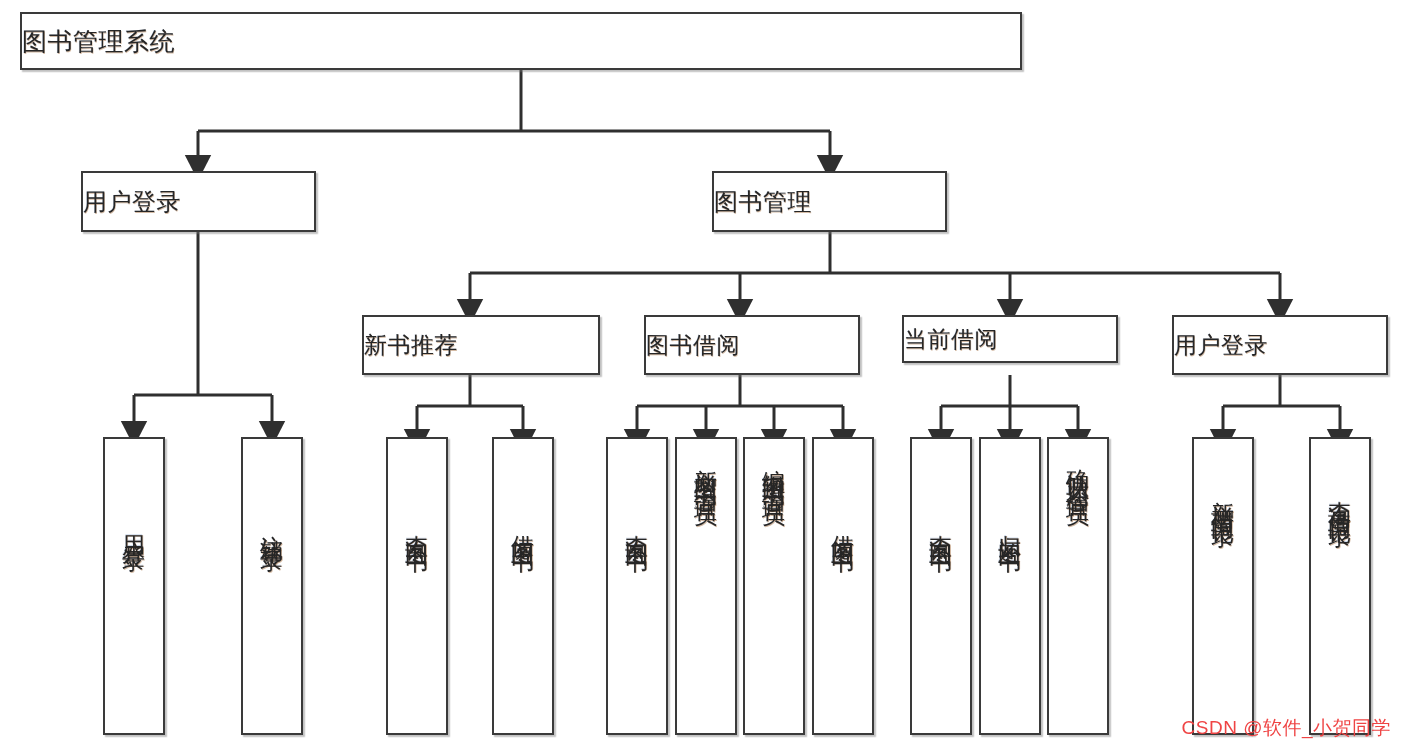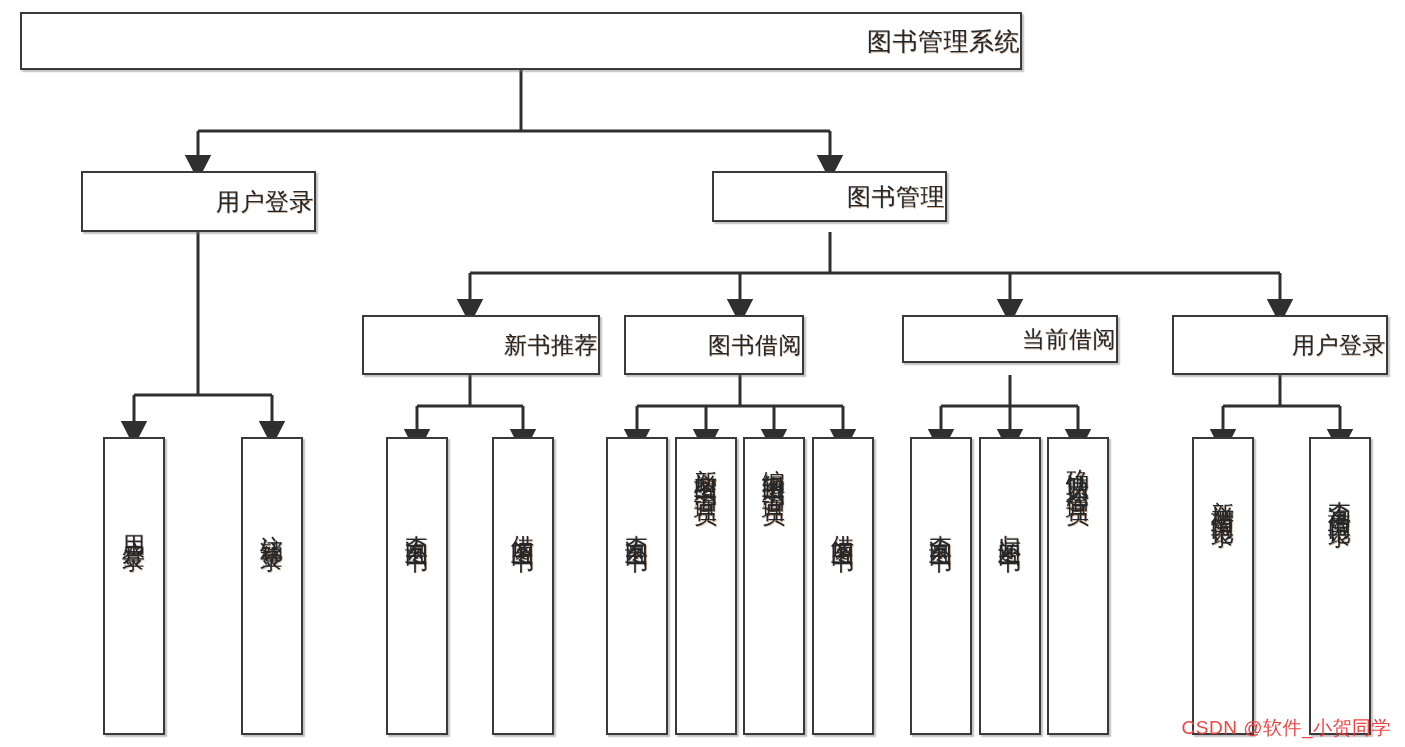--- a/index.html
+++ b/index.html
@@ -24,21 +24,21 @@
     width: 1405px;
     height: 747px;
   }
   .node-box {
     position: absolute;
     box-sizing: border-box;
     background: #ffffff;
     border: 2.2px solid #3a3a3a;
     display: flex;
     align-items: center;
-    justify-content: flex-end;
+    justify-content: flex-start;
     box-shadow: 1.5px 1.5px 1.2px rgba(120,120,120,0.45);
   }
   .node-label {
     color: #262626;
     letter-spacing: 0.5px;
     white-space: nowrap;
     text-shadow: 0.6px 0.6px 0px rgba(175,130,90,0.55), -0.4px -0.4px 0px rgba(150,175,210,0.45);
   }
   .lvl1 .node-label { font-size: 25px; }
   .lvl2 .node-label { font-size: 24px; }
@@ -131,28 +131,28 @@
     </g>
   </svg>
 
   <div class="node-box lvl1" style="left:20px; top:12px; width:1002px; height:58px;">
     <span class="node-label">图书管理系统</span>
   </div>
 
   <div class="node-box lvl2" style="left:81px; top:171px; width:235px; height:61px;">
     <span class="node-label">用户登录</span>
   </div>
-  <div class="node-box lvl2" style="left:712px; top:171px; width:235px; height:51px;">
+  <div class="node-box lvl2" style="left:712px; top:171px; width:235px; height:61px;">
     <span class="node-label">图书管理</span>
   </div>
 
   <div class="node-box lvl3" style="left:362px; top:315px; width:238px; height:60px;">
     <span class="node-label">新书推荐</span>
   </div>
-  <div class="node-box lvl3" style="left:624px; top:315px; width:180px; height:60px;">
+  <div class="node-box lvl3" style="left:644px; top:315px; width:216px; height:60px;">
     <span class="node-label">图书借阅</span>
   </div>
   <div class="node-box lvl3" style="left:902px; top:315px; width:216px; height:48px;">
     <span class="node-label">当前借阅</span>
   </div>
   <div class="node-box lvl3" style="left:1172px; top:315px; width:216px; height:60px;">
     <span class="node-label">用户登录</span>
   </div>
 
   <div class="node-box leaf mid" style="left:103px; top:437px; width:62px; height:298px;">

